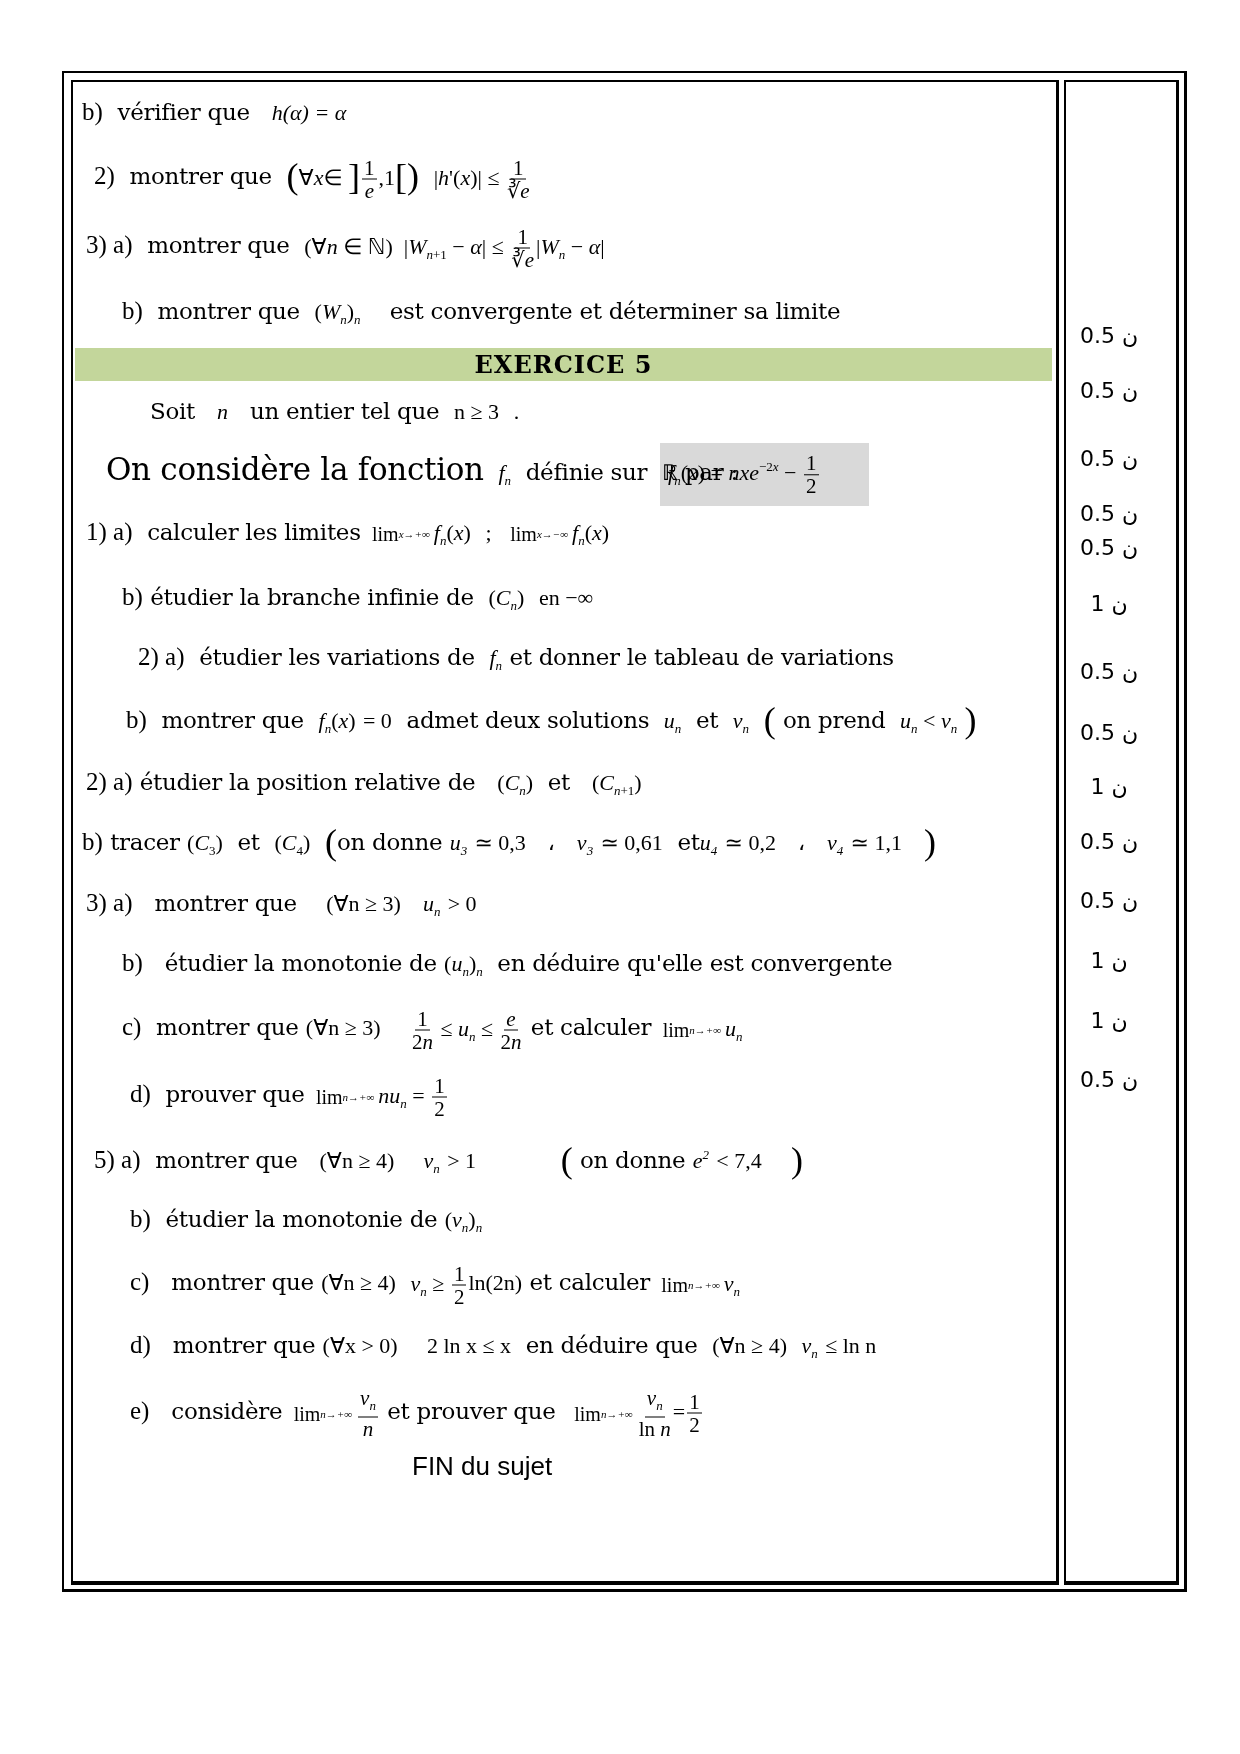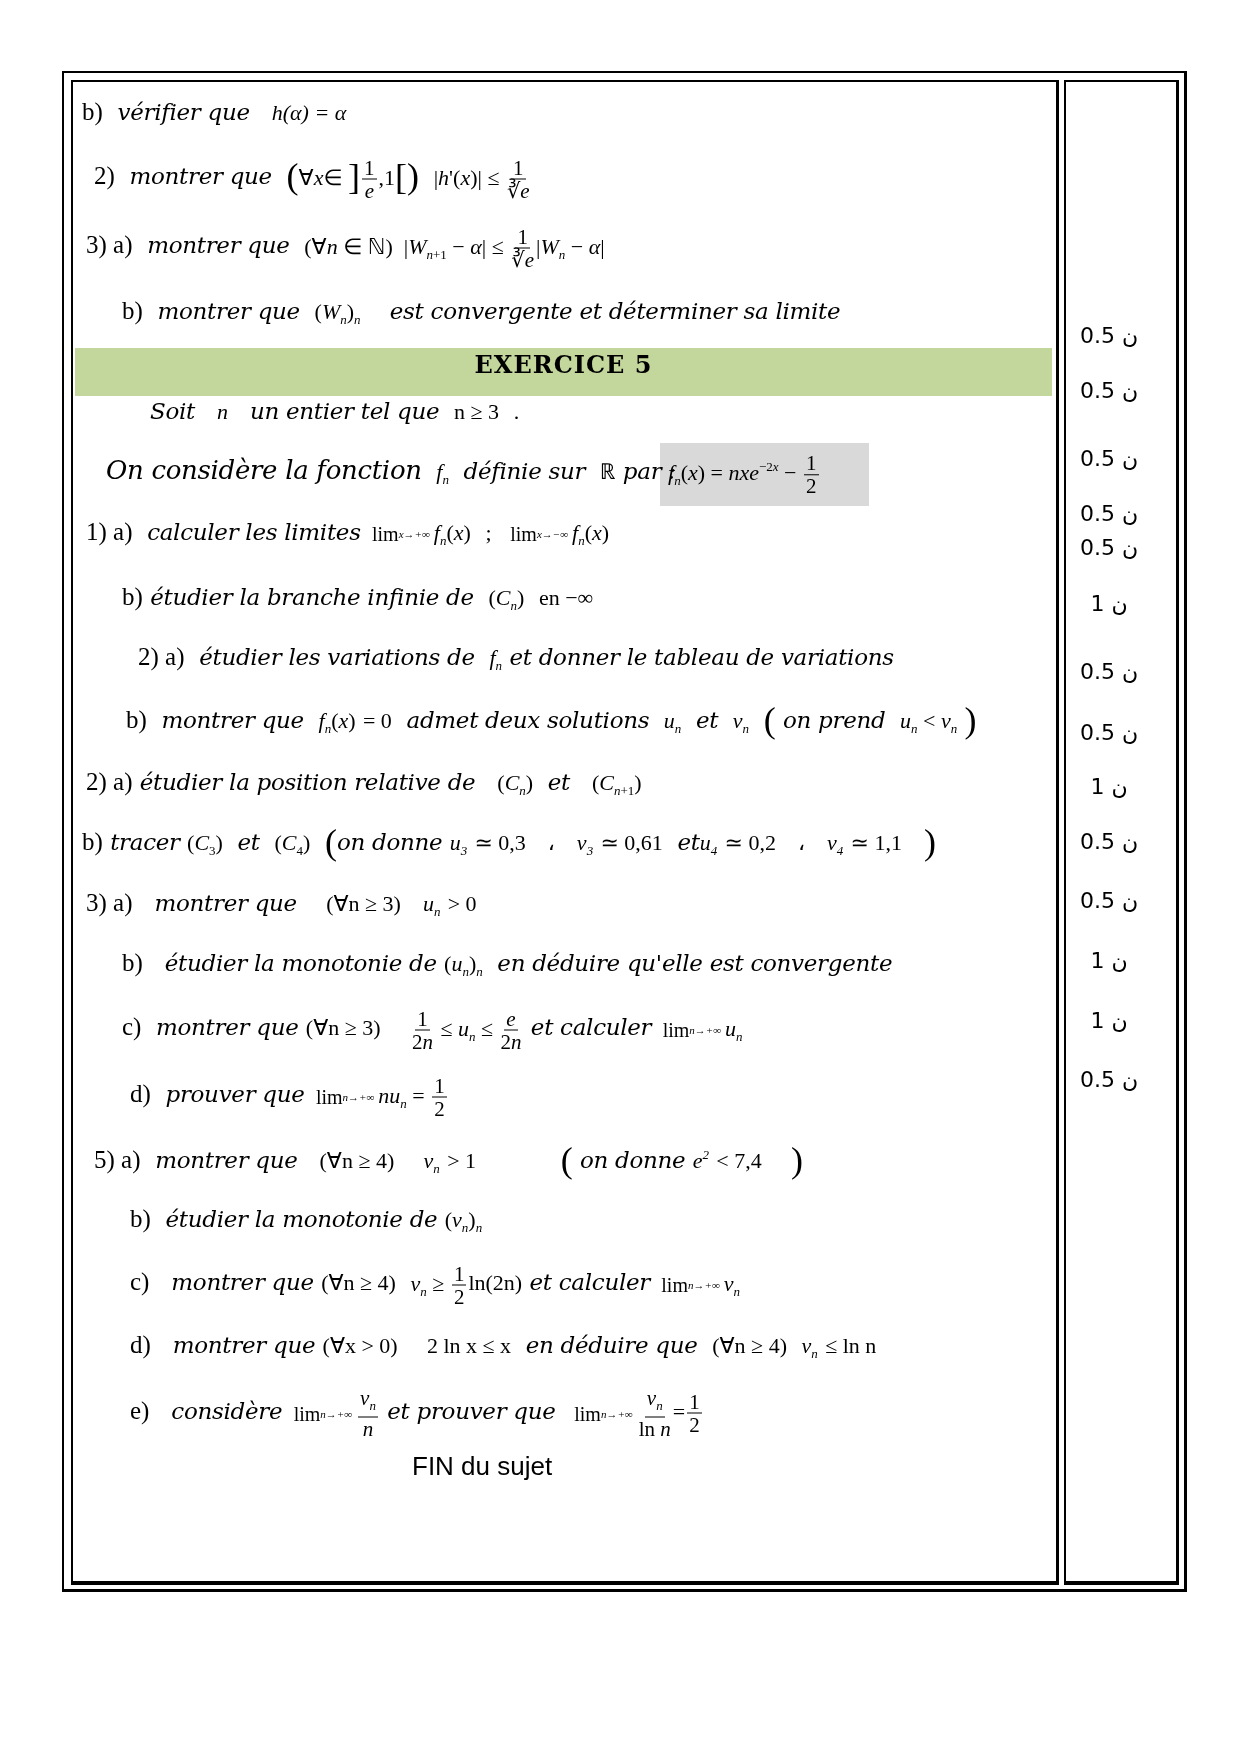--- a/index.html
+++ b/index.html
@@ -6,34 +6,34 @@
   body { width:1240px; height:1754px; position:relative; overflow:hidden;
          font-family:"DejaVu Serif", serif; color:#000; }
   .outer { position:absolute; left:62px; top:71px; width:1120px; height:1516px;
            border:2px solid #000; border-right-width:3px; border-bottom-width:3px; }
   .left-box { position:absolute; left:71px; top:80px; width:983px; height:1499px;
               border:2px solid #000; border-right-width:3px; border-bottom-width:4px; }
   .right-box { position:absolute; left:1064px; top:80px; width:110px; height:1499px;
                border:2px solid #000; border-right-width:3px; border-bottom-width:4px; }
   .line { position:absolute; white-space:nowrap; font-size:23px; line-height:30px;
           transform:translateY(-50%); }
-  .hw { font-family:"DejaVu Serif", serif; font-style:italic; font-size:23px; letter-spacing:-0.3px; }
+  .hw { font-family:"DejaVu Serif", serif; font-size:23px; letter-spacing:-0.3px; }
   .num { font-family:"Liberation Serif", serif; font-size:25px; }
   .m { font-family:"Liberation Serif", serif; font-style:italic; font-size:22px; }
   .mr { font-family:"Liberation Serif", serif; font-size:22px; }
   sub { font-size:13px; vertical-align:-5px; }
   sup { font-size:13px; vertical-align:9px; }
   .frac { display:inline-flex; flex-direction:column; align-items:center; vertical-align:middle;
           font-family:"Liberation Serif", serif; font-size:21px; line-height:22px; margin:0 2px; }
   .frac .n { border-bottom:1.5px solid #000; padding:0 2px; }
   .lim { display:inline-flex; align-items:center; vertical-align:middle;
          font-family:"Liberation Serif", serif; font-size:20px; line-height:18px; margin:0 4px; }
   .lim .sub { font-size:11px; font-style:italic; line-height:12px; }
   .big { font-size:36px; font-family:"Liberation Serif", serif; vertical-align:-4px; font-weight:lighter; }
-  .bar { position:absolute; left:75px; top:348px; width:977px; height:48px; background:#c3d69b; }
+  .bar { position:absolute; left:75px; top:348px; width:977px; height:33px; background:#c3d69b; }
   .bar-title { position:absolute; left:0; right:0; top:0; text-align:center;
                font-family:"DejaVu Serif", serif; font-weight:bold; font-size:24px; line-height:33px;
                letter-spacing:1px; }
   .formula-box { position:absolute; left:660px; top:443px; width:209px; height:63px; background:#d9d9d9; }
   .score { position:absolute; left:1064px; width:90px; text-align:center;
            font-family:"DejaVu Sans", sans-serif; font-size:22px; transform:translateY(-50%); }
   .fin { position:absolute; left:412px; font-family:Liberation Sans, sans-serif; font-size:26px;
          transform:translateY(-50%); }
 </style>
 </head>
@@ -85,21 +85,21 @@
 <div class="line" style="left:150px; top:411px;">
   <span class="hw">Soit</span>&nbsp;&nbsp;
   <span class="m">n</span>&nbsp;&nbsp;
   <span class="hw">un entier tel que</span>&nbsp;
   <span class="mr">n ≥ 3</span>&nbsp;
   <span class="mr">.</span>
 </div>
 
 <div class="formula-box"></div>
 <div class="line" style="left:106px; top:475px;">
-  <span class="hw" style="font-size:26px;">On considère la fonction</span>&nbsp;
+  <span class="hw" style="font-size:31px;">On considère la fonction</span>&nbsp;
   <span class="m">f<sub>n</sub></span>&nbsp;
   <span class="hw">définie sur</span>&nbsp;
   <span class="mr">ℝ</span>
   <span class="hw">par :</span>
 </div>
 <div class="line" style="left:668px; top:475px;">
   <span class="mr"><i>f</i><sub><i>n</i></sub>(<i>x</i>) = <i>nxe</i><sup>−2<i>x</i></sup> − <span class="frac">
         <span class="n">1</span>
         <span>2</span>
       </span></span>

